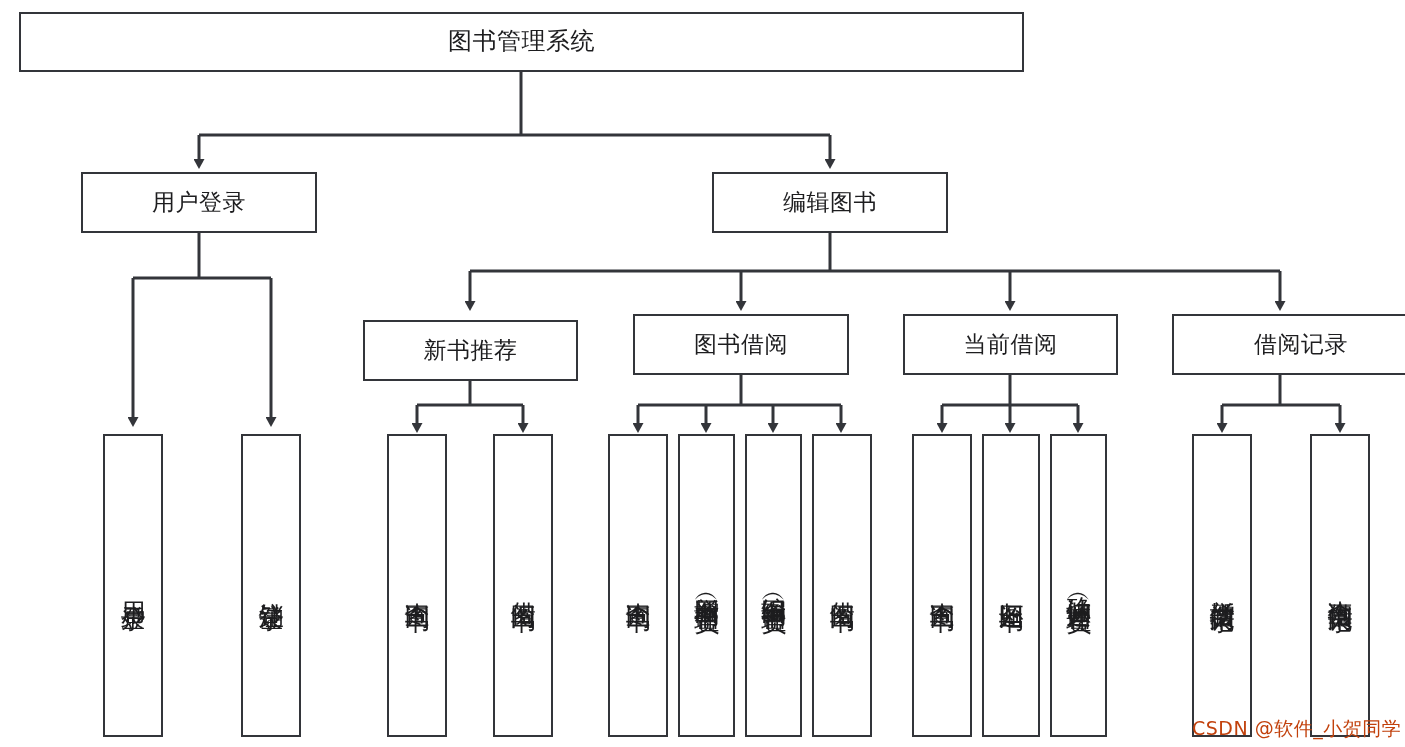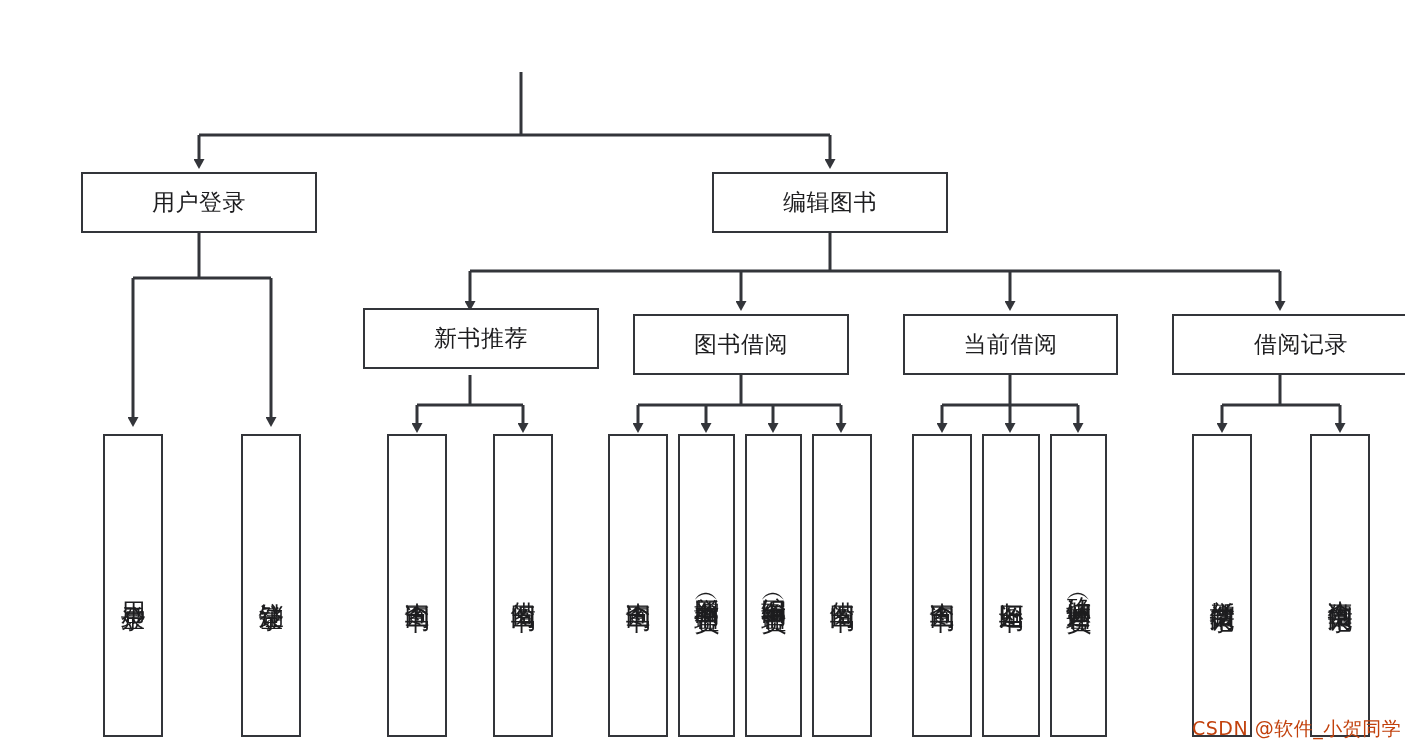--- a/index.html
+++ b/index.html
@@ -116,29 +116,32 @@
       <path d="M1010,405 L1010,424" marker-end="url(#arrow)"></path>
       <path d="M1078,405 L1078,424" marker-end="url(#arrow)"></path>
 
       <path d="M1280,375 L1280,405"></path>
       <path d="M1222,405 L1340,405"></path>
       <path d="M1222,405 L1222,424" marker-end="url(#arrow)"></path>
       <path d="M1340,405 L1340,424" marker-end="url(#arrow)"></path>
     </g>
   </svg>
 
+  <div class="node horiz root" style="left:19px; top:12px; width:1005px; height:60px;">
+    <span class="label">图书管理系统</span>
+  </div>
 
   <div class="node horiz" style="left:81px; top:172px; width:236px; height:61px;">
     <span class="label">用户登录</span>
   </div>
   <div class="node horiz" style="left:712px; top:172px; width:236px; height:61px;">
     <span class="label">编辑图书</span>
   </div>
 
-  <div class="node horiz" style="left:363px; top:308px; width:236px; height:61px;">
+  <div class="node horiz" style="left:363px; top:320px; width:215px; height:61px;">
     <span class="label">新书推荐</span>
   </div>
   <div class="node horiz" style="left:633px; top:314px; width:216px; height:61px;">
     <span class="label">图书借阅</span>
   </div>
   <div class="node horiz" style="left:903px; top:314px; width:215px; height:61px;">
     <span class="label">当前借阅</span>
   </div>
   <div class="node horiz" style="left:1172px; top:314px; width:258px; height:61px;">
     <span class="label">借阅记录</span>

